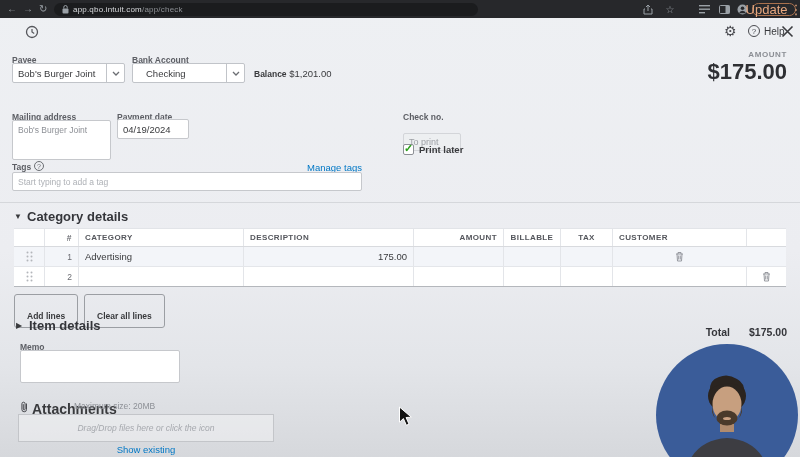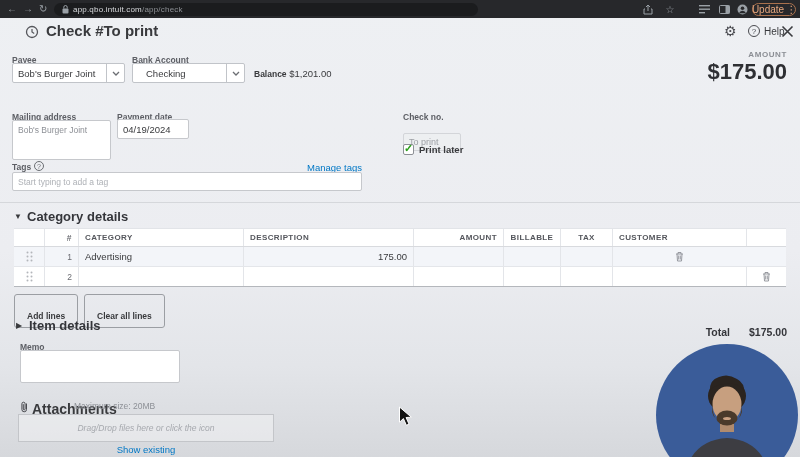--- a/index.html
+++ b/index.html
@@ -11,21 +11,21 @@
   
   .browser-bar { position:absolute; left:0; top:0; width:800px; height:18px; background:#27282b; }
   .nav-ico { position:absolute; top:1px; font-size:10px; color:#9aa0a6; line-height:16px; cursor:default; }
   .url-pill { position:absolute; left:54px; top:2.5px; width:424px; height:13px; border-radius:7px;
               background:#1b1c1e; display:flex; align-items:center; padding:0 8px; }
   .url-text { font-size:8px; color:#d9dbde; letter-spacing:.2px; white-space:nowrap; }
   .url-path { color:#8d9095; }
   .tb-ico { position:absolute; top:2px; width:14px; height:14px; display:flex; align-items:center; justify-content:center; }
   .update-pill { position:absolute; left:752px; top:2.5px; width:44px; height:13px; border:1px solid #a9714d;
                  border-radius:7px; display:flex; align-items:center; justify-content:center; gap:2px; }
-  .update-pill span { font-size:10px; color:#e7a77e; }
+  .update-pill span { font-size:13px; color:#e7a77e; }
 
   
   .page-title { position:absolute; left:46px; top:22px; font-size:15px; font-weight:700; color:#393a3d; }
   .hdr-ico { position:absolute; color:#4a4b50; }
   .help-circle { position:absolute; left:748px; top:25px; width:12px; height:12px; border:1.2px solid #4a4b50;
                  border-radius:50%; font-size:8px; color:#4a4b50; display:flex; align-items:center; justify-content:center; }
   .help-text { position:absolute; left:764px; top:26px; font-size:10px; color:#393a3d; }
 
   
   .flabel { position:absolute; font-size:8.5px; font-weight:600; color:#5c5e64; }
@@ -140,21 +140,20 @@
       <span>⋮</span>
     </div>
   </div>
 
   <span class="hdr-ico" style="left:25px; top:25px;">
     <svg width="14" height="14" viewBox="0 0 14 14">
         <circle cx="7" cy="7" r="5.5" fill="none" stroke="#55565b" stroke-width="1.3"></circle>
         <path d="M7 4 V7 L9.2 8.4" fill="none" stroke="#55565b" stroke-width="1.2"></path>
       </svg>
   </span>
-  <h1 class="page-title">Check #To print</h1>
 
   <span class="hdr-ico" style="left:724px; top:23px; font-size:14px;">⚙</span>
   <span class="help-circle">?</span>
   <span class="help-text">Help</span>
   <span class="hdr-ico" style="left:781px; top:24px;">
     <svg width="13" height="13" viewBox="0 0 13 13">
         <path d="M1.5 1.5 L11.5 11.5 M11.5 1.5 L1.5 11.5" stroke="#3b3c40" stroke-width="1.6"></path>
       </svg>
   </span>
 

